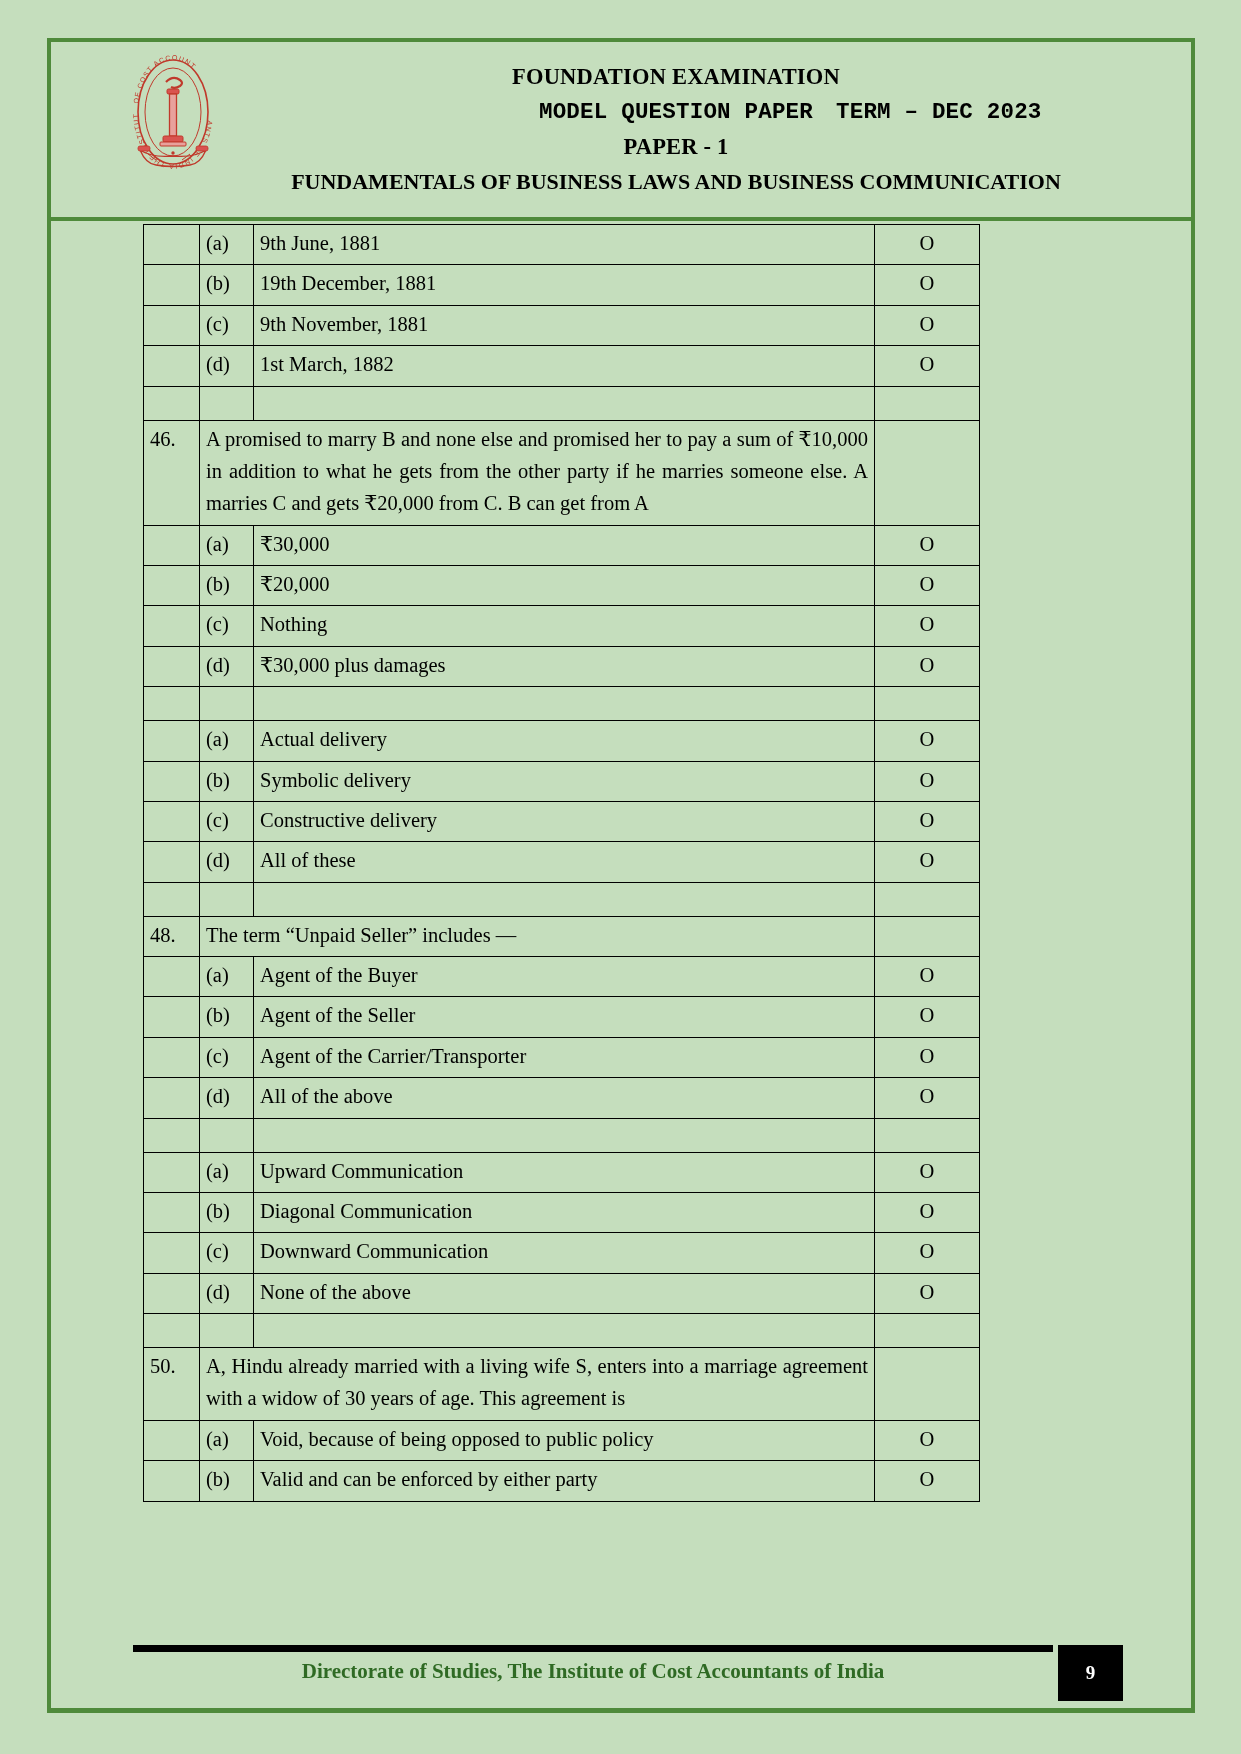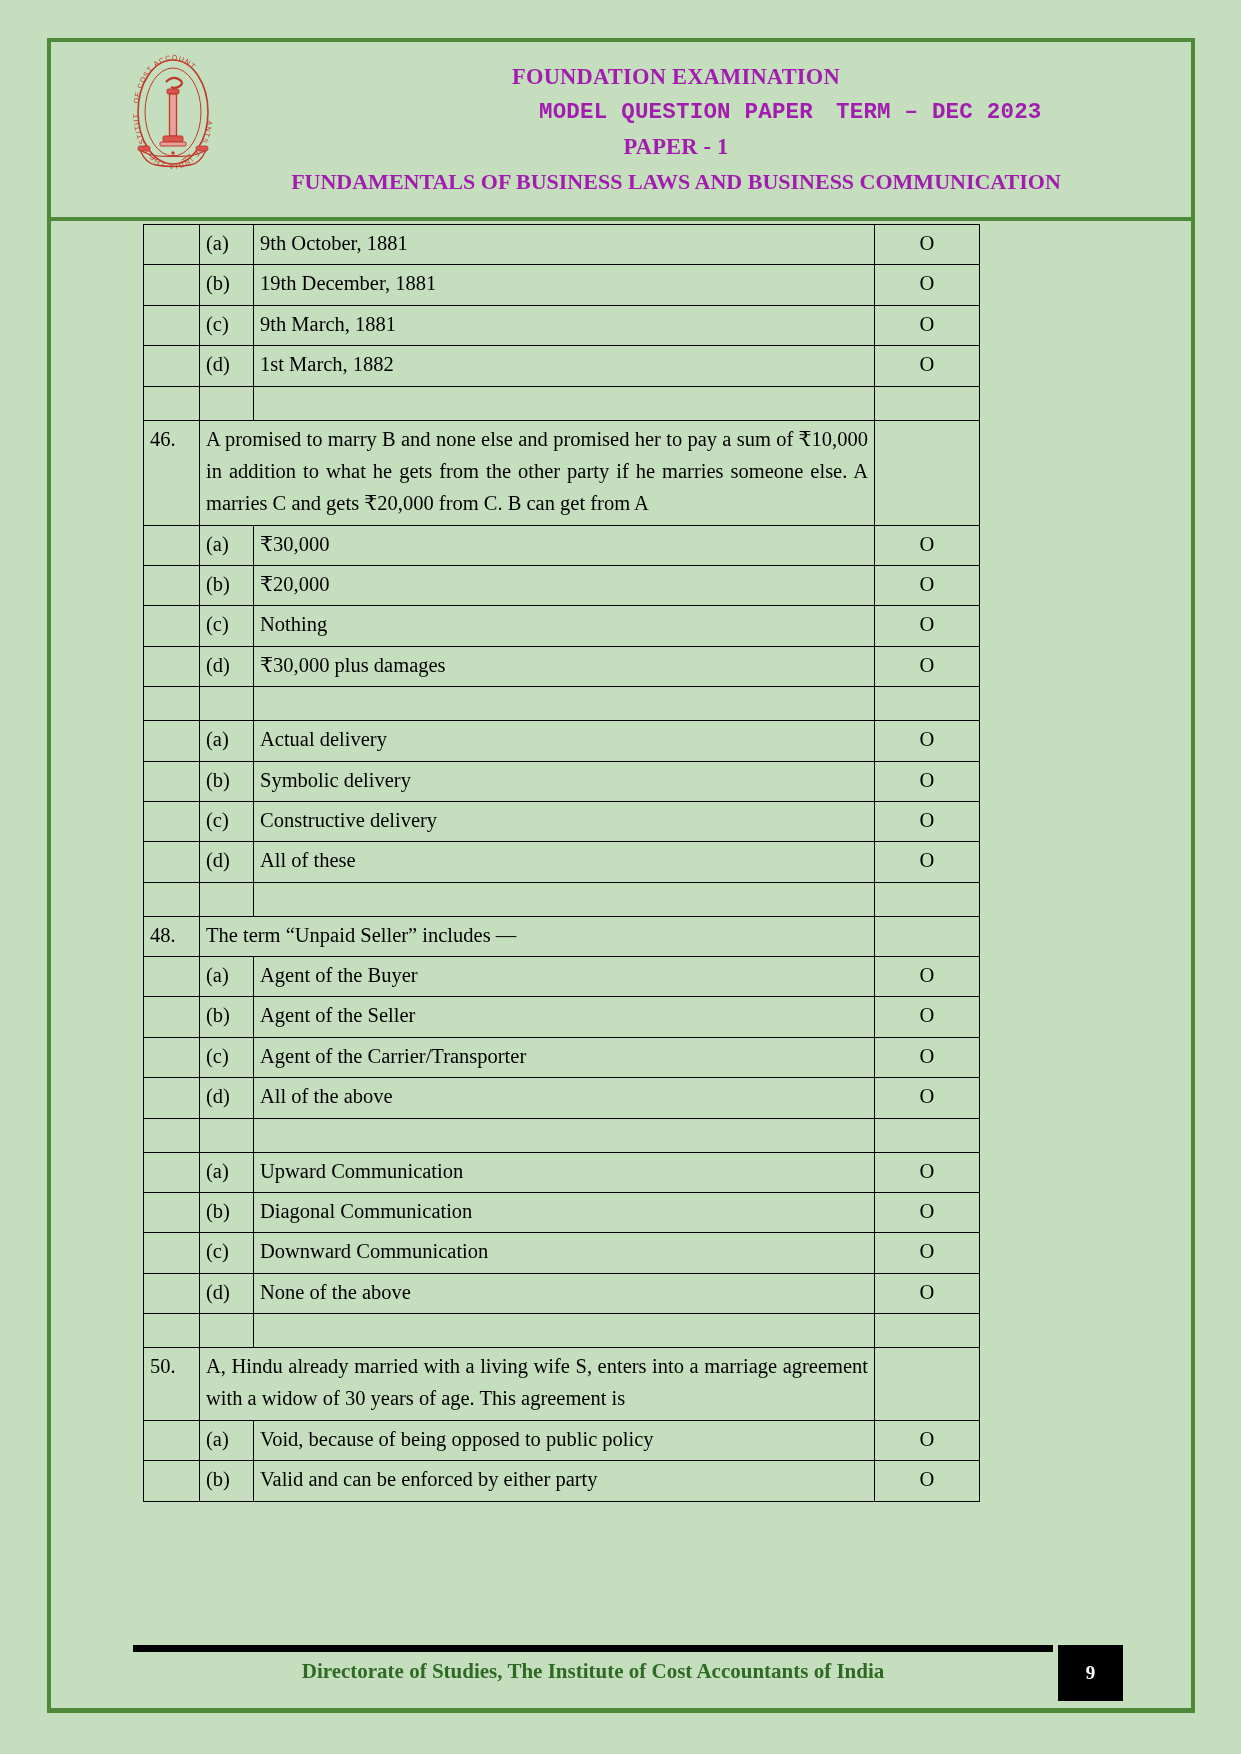--- a/index.html
+++ b/index.html
@@ -46,21 +46,21 @@
     height: 120px;
   }
   .logo svg { display: block; }
 
   .header-text {
     position: absolute;
     left: 120px;
     right: 10px;
     top: 18px;
     text-align: center;
-    color: #a21caf;
+    color: #000000;
     font-weight: bold;
     font-size: 22.5px;
     line-height: 1.55;
     letter-spacing: 0.2px;
   }
   .hdr-line { display: block; white-space: nowrap; }
   .hdr-line-2 {
     display: block;
     position: relative;
     font-family: Liberation Mono, monospace;
@@ -207,33 +207,33 @@
   <colgroup>
     <col class="c-num">
       <col class="c-lab">
       <col class="c-text">
       <col class="c-opt">
   </colgroup>
   <tbody id="qbody">
       <tr>
         <td class="num"></td>
         <td class="lab">(a)</td>
-        <td class="qtext plain">9th October, 1881</td>
+        <td class="qtext plain">9th June, 1881</td>
         <td class="opt">O</td>
       </tr>
       <tr>
         <td class="num"></td>
         <td class="lab">(b)</td>
         <td class="qtext plain">19th December, 1881</td>
         <td class="opt">O</td>
       </tr>
       <tr>
         <td class="num"></td>
         <td class="lab">(c)</td>
-        <td class="qtext plain">9th March, 1881</td>
+        <td class="qtext plain">9th November, 1881</td>
         <td class="opt">O</td>
       </tr>
       <tr>
         <td class="num"></td>
         <td class="lab">(d)</td>
         <td class="qtext plain">1st March, 1882</td>
         <td class="opt">O</td>
       </tr>
       <tr class="spacer">
         <td class="num"></td>

